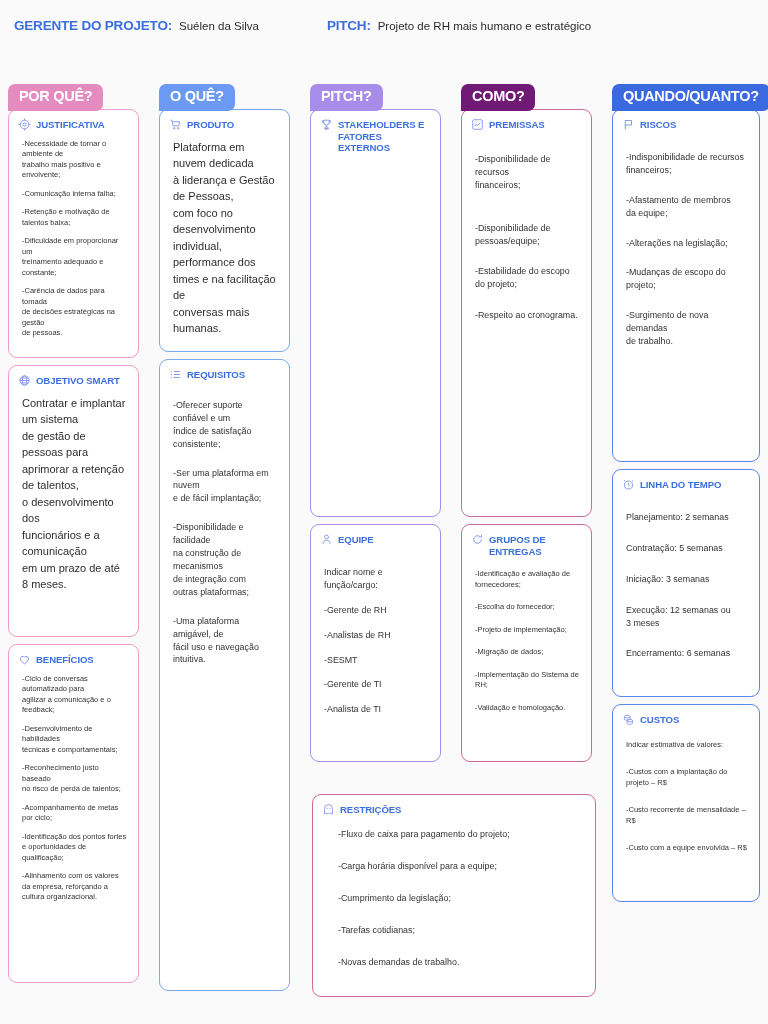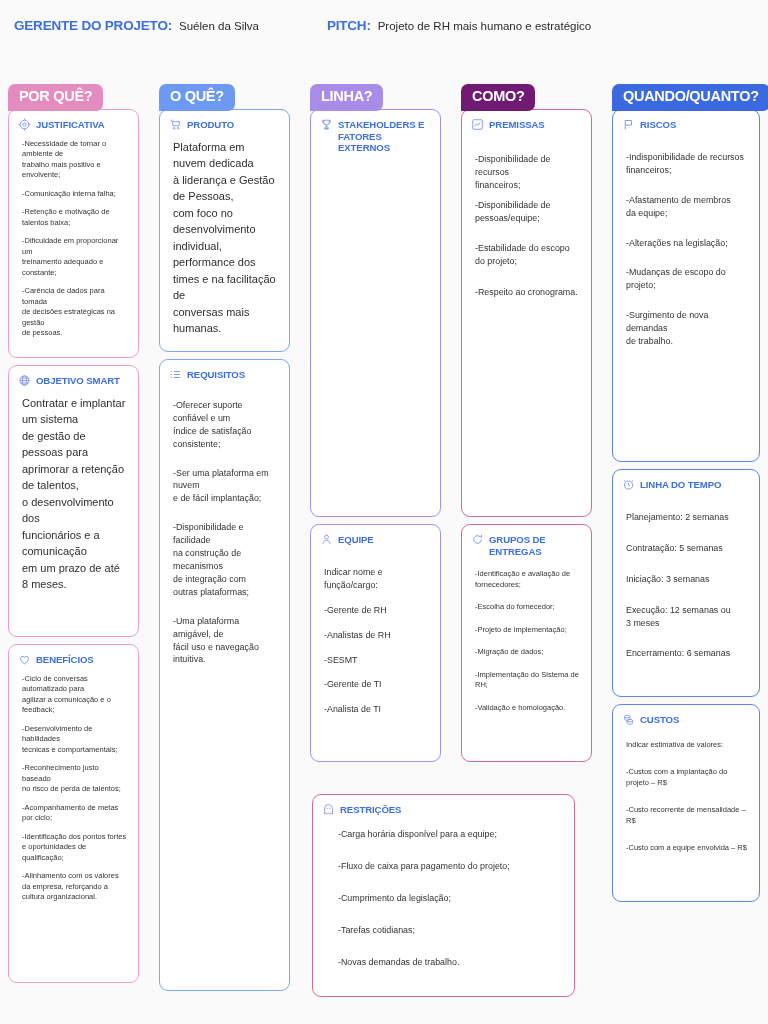--- a/index.html
+++ b/index.html
@@ -127,21 +127,21 @@
   .c-royal  .card       { border-color: #5c86ea; }
 
   
   .card.rose-border { border-color: #d06c9c; }
 
   
   .span-card {
     position: absolute;
     left: 312px;
     top: 796px;
-    width: 263px;
+    width: 284px;
   }
 </style>
 </head>
 <body>
 
 <div class="topbar">
   <div class="meta-group-1" style="display:flex;align-items:baseline;">
     <span class="meta-label">GERENTE DO PROJETO:</span>
     <span class="meta-value">Suélen da Silva</span>
   </div>
@@ -272,21 +272,21 @@
 na construção de mecanismos
 de integração com
 outras plataformas;</div>
         <div class="line">-Uma plataforma amigável, de
 fácil uso e navegação intuitiva.</div>
       </div>
     </div>
   </div>
 
   <div class="column c-purple">
-    <div class="col-header">LINHA?</div>
+    <div class="col-header">PITCH?</div>
 
     <div class="card" style="min-height:408px;">
       <div class="card-head">
         <span class="ico">
           <svg viewBox="0 0 24 24" fill="none" stroke="#7b8fe8" stroke-width="1.6">
             <path d="M7 4h10v4a5 5 0 0 1-10 0z"></path>
             <path d="M7 5H4.6v1.8A3 3 0 0 0 7 9.6M17 5h2.4v1.8a3 3 0 0 1-2.4 2.8"></path>
             <path d="M12 13v3.5M8.6 20h6.8M9.6 16.5h4.8l1 3.5H8.6z"></path>
           </svg>
         </span>
@@ -323,21 +323,21 @@
       <div class="card-head">
         <span class="ico">
           <svg viewBox="0 0 24 24" fill="none" stroke="#7b8fe8" stroke-width="1.6">
             <rect x="3.2" y="3.2" width="17.6" height="17.6" rx="2.4"></rect>
             <path d="M6.6 15.2l3.4-4 2.8 2.4 4.4-5.2"></path>
           </svg>
         </span>
         <span class="card-title">PREMISSAS</span>
       </div>
       <div class="card-body body-md" style="padding-top:18px;">
-        <div class="line" style="margin-bottom:7px;">-Disponibilidade de recursos
+        <div class="line" style="margin-bottom:30px;">-Disponibilidade de recursos
 financeiros;</div>
         <div class="line" style="margin-bottom:18px;">-Disponibilidade de
 pessoas/equipe;</div>
         <div class="line" style="margin-bottom:18px;">-Estabilidade do escopo
 do projeto;</div>
         <div class="line">-Respeito ao cronograma.</div>
       </div>
     </div>
 
     <div class="card" style="min-height:238px;">
@@ -436,19 +436,19 @@
     <span class="ico">
       <svg viewBox="0 0 24 24" fill="none" stroke="#7b8fe8" stroke-width="1.5">
         <path d="M4.8 20.4V10a7.2 7.2 0 0 1 14.4 0v10.4l-2.4-1.8-2.4 1.8-2.4-1.8-2.4 1.8-2.4-1.8z"></path>
         <circle cx="9.4" cy="9.8" r="1.1" fill="#7b8fe8" stroke="none"></circle>
         <circle cx="14.6" cy="9.8" r="1.1" fill="#7b8fe8" stroke="none"></circle>
       </svg>
     </span>
     <span class="card-title">RESTRIÇÕES</span>
   </div>
   <div class="card-body body-md" style="padding-left:16px;padding-top:8px;">
+    <div class="line" style="margin-bottom:19px;">-Fluxo de caixa para pagamento do projeto;</div>
     <div class="line" style="margin-bottom:19px;">-Carga horária disponível para a equipe;</div>
-    <div class="line" style="margin-bottom:19px;">-Fluxo de caixa para pagamento do projeto;</div>
     <div class="line" style="margin-bottom:19px;">-Cumprimento da legislação;</div>
     <div class="line" style="margin-bottom:19px;">-Tarefas cotidianas;</div>
     <div class="line">-Novas demandas de trabalho.</div>
   </div>
 </div>
 
 </body></html>

